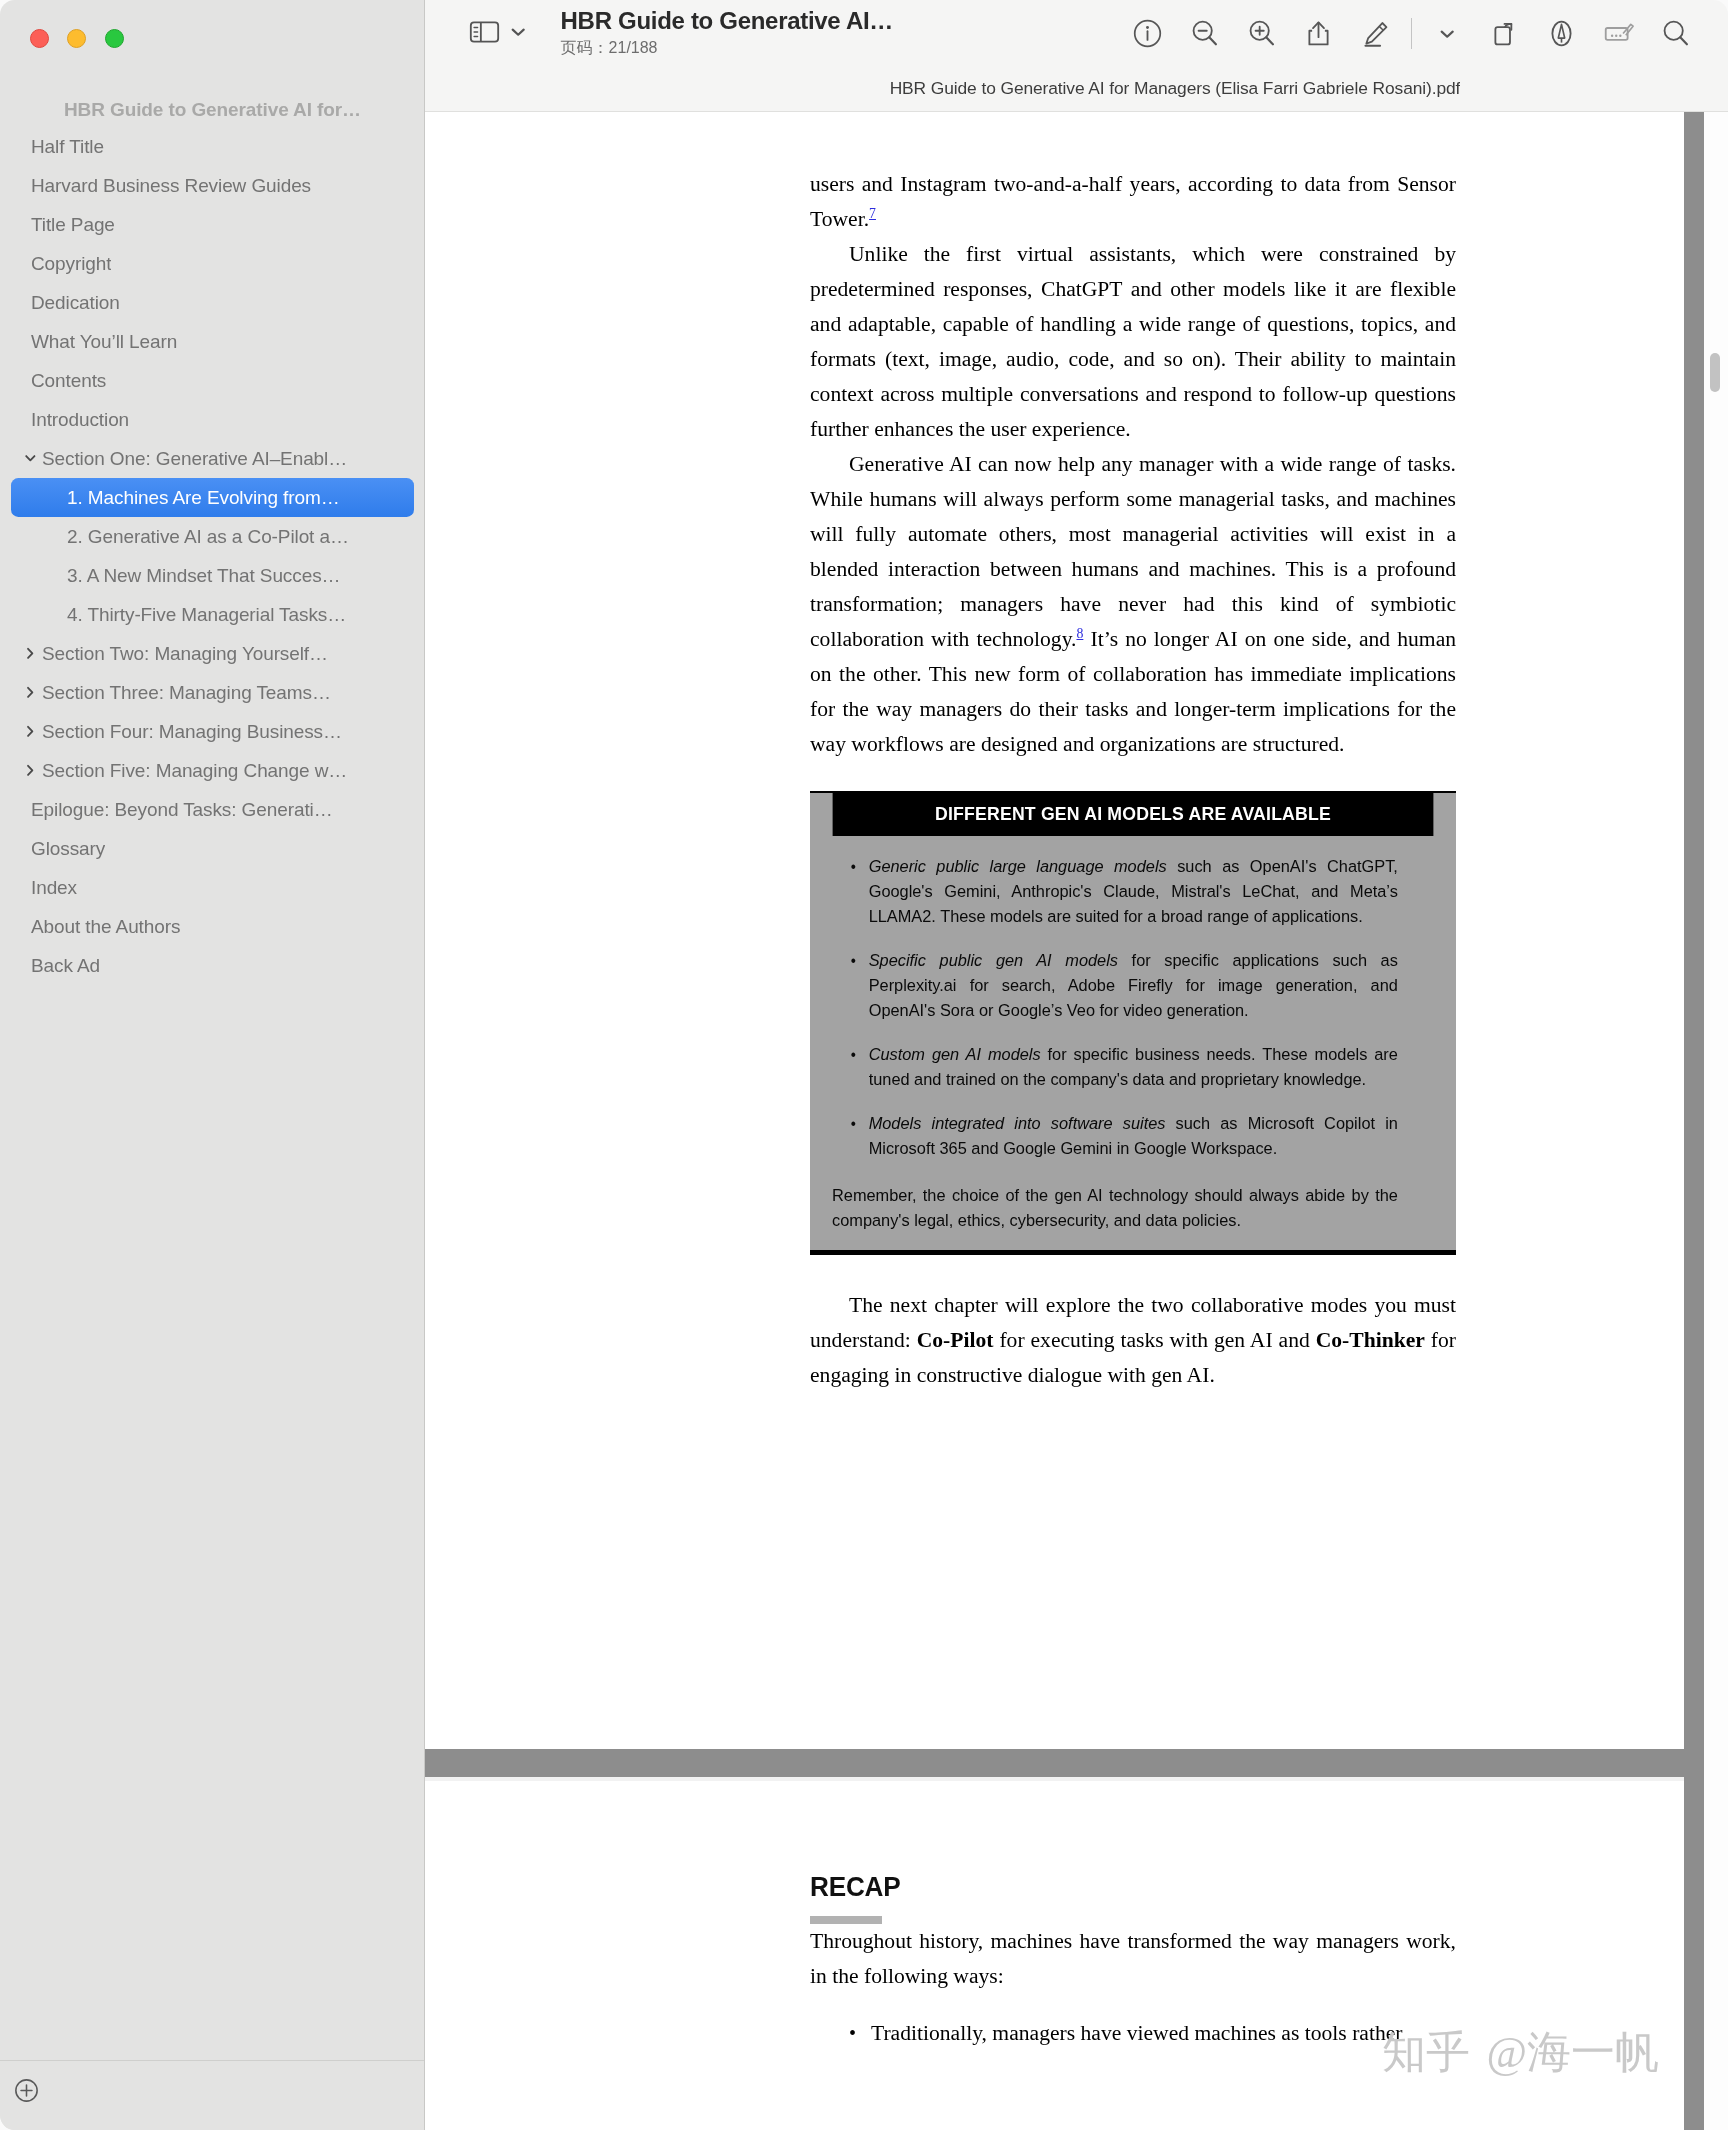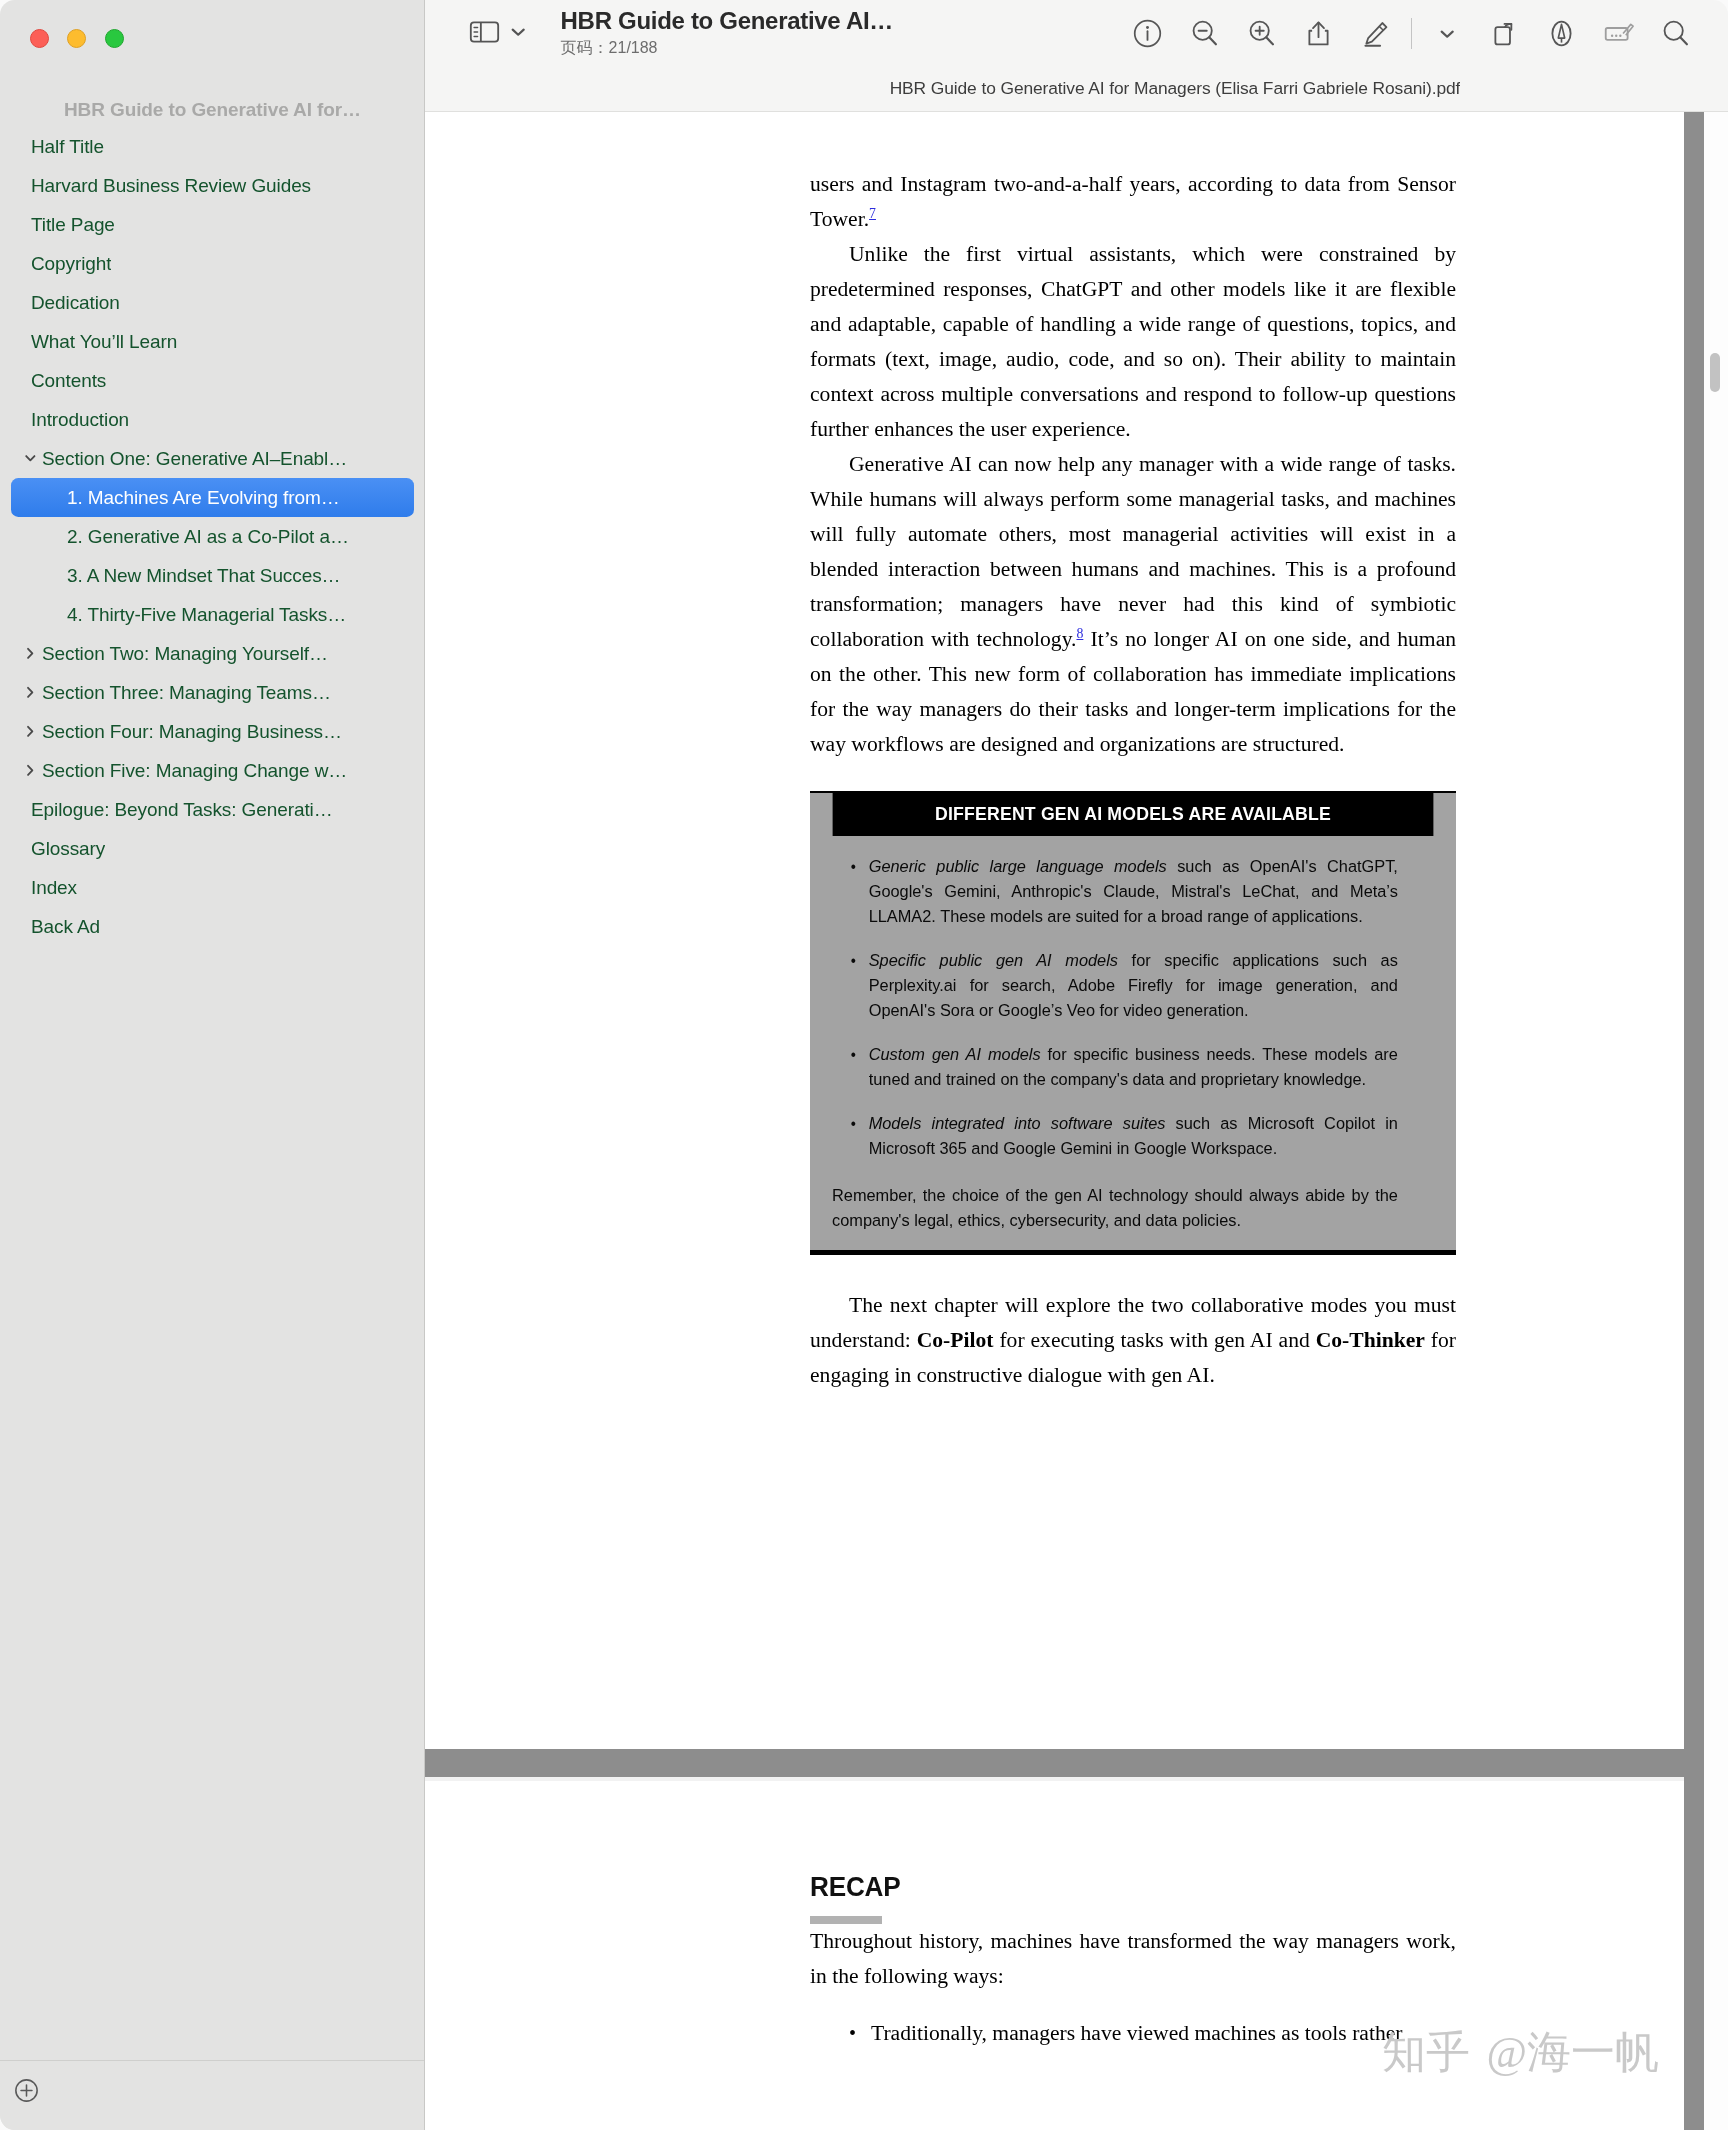--- a/index.html
+++ b/index.html
@@ -56,21 +56,21 @@
     overflow: hidden;
   }
   .outline-row {
     position: relative;
     display: flex;
     align-items: center;
     height: 39px;
     border-radius: 7.3px;
     padding-left: 9.2px;
     font-size: 19px;
-    color: #14532d;
+    color: #737373;
     white-space: nowrap;
     letter-spacing: -0.1px;
   }
   .outline-row .disc-arrow {
     width: 20px; min-width: 20px;
     display: flex; align-items: center; justify-content: center;
     margin-right: 1.8px;
     color: #4a4a4a;
   }
   .outline-row .disc-arrow svg { display: block; }
@@ -457,20 +457,23 @@
         <div class="outline-row level-0">
           <span class="label">Epilogue: Beyond Tasks: Generati…</span>
         </div>
         <div class="outline-row level-0">
           <span class="label">Glossary</span>
         </div>
         <div class="outline-row level-0">
           <span class="label">Index</span>
         </div>
         <div class="outline-row level-0">
+          <span class="label">About the Authors</span>
+        </div>
+        <div class="outline-row level-0">
           <span class="label">Back Ad</span>
         </div>
       </div>
 
     <div class="sidebar-footer">
       <div class="add-btn">
         <svg width="25" height="25" viewBox="0 0 27 27">
           <circle cx="13.5" cy="13.5" r="11.5" fill="none" stroke="#5a5a5a" stroke-width="1.7"></circle>
           <path d="M13.5 7.6 L13.5 19.4 M7.6 13.5 L19.4 13.5" stroke="#5a5a5a" stroke-width="1.7" stroke-linecap="round"></path>
         </svg>

